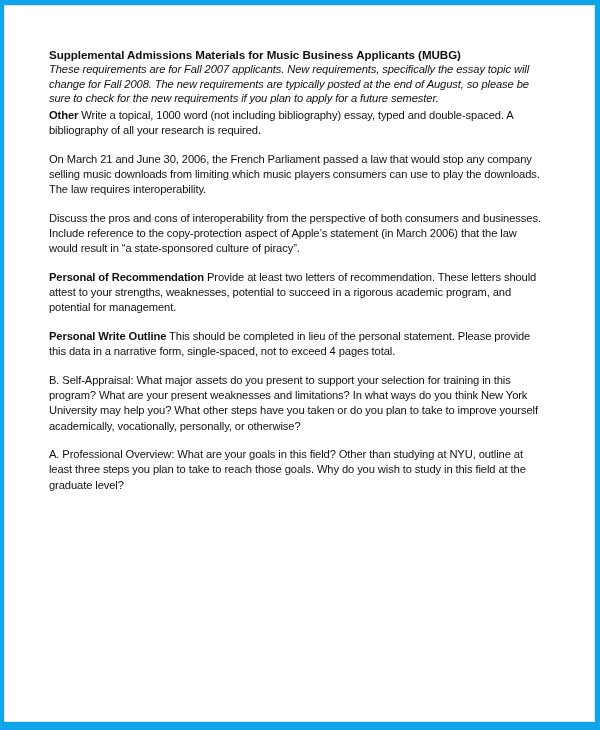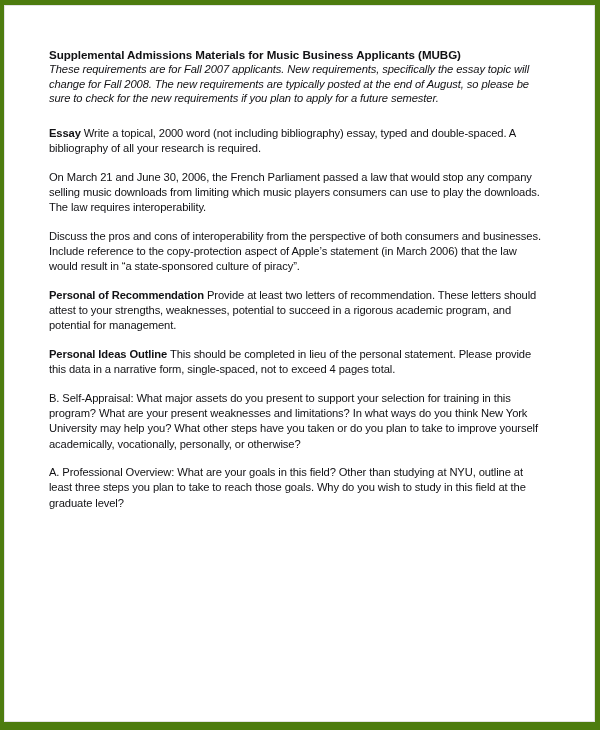--- a/index.html
+++ b/index.html
@@ -14,21 +14,21 @@
     color: #000000;
     overflow: hidden;
   }
 
   .page-canvas {
     position: absolute;
     left: 0;
     top: 0;
     width: 600px;
     height: 730px;
-    background: #4d7c0f;
+    background: #0ea5e9;
   }
 
   .document-page {
     position: absolute;
     left: 4px;
     top: 5px;
     width: 591px;
     height: 717px;
     background: #ffffff;
     border: 1px solid #e3e3e5;
@@ -57,21 +57,21 @@
     font-weight: bold;
     font-size: 11.6px;
     line-height: 15px;
     margin-bottom: 0px;
     letter-spacing: -0.005em;
   }
 
   .block.subtitle {
     font-style: italic;
     line-height: 14.6px;
-    margin-bottom: 20px;
+    margin-bottom: 2px;
   }
 
   .block.para {
     margin-bottom: 13.5px;
   }
 
   .lead {
     font-weight: bold;
   }
 </style>
@@ -80,38 +80,38 @@
 
 <div class="page-canvas">
   <div class="document-page">
     <div class="page-body">
 
       <div class="block title">Supplemental Admissions Materials for Music Business Applicants (MUBG)</div>
 
       <div class="block subtitle">These requirements are for Fall 2007 applicants. New requirements, specifically the essay topic will change for Fall 2008. The new requirements are typically posted at the end of August, so please be sure to check for the new requirements if you plan to apply for a future semester.</div>
 
       <p class="block para">
-        <span class="lead">Essay</span><span> Write a topical, 2000 word (not including bibliography) essay, typed and double-spaced.  A bibliography of all your research is required.</span>
+        <span class="lead">Other</span><span> Write a topical, 1000 word (not including bibliography) essay, typed and double-spaced.  A bibliography of all your research is required.</span>
       </p>
 
       <p class="block para">
         <span class="lead"></span><span>On March 21 and June 30, 2006, the French Parliament passed a law that would stop any company selling music downloads from limiting which music players consumers can use to play the downloads.  The law requires interoperability.</span>
       </p>
 
 
       <p class="block para">
         <span class="lead"></span><span>Discuss the pros and cons of interoperability from the perspective of both consumers and businesses.  Include reference to the copy-protection aspect of Apple’s statement (in March 2006) that the law would result in “a state-sponsored culture of piracy”.</span>
       </p>
 
       <p class="block para">
         <span class="lead">Personal of Recommendation</span><span> Provide at least two letters of recommendation. These letters should attest to your strengths, weaknesses, potential to succeed in a rigorous academic program, and potential for management.</span>
       </p>
 
       <p class="block para">
-        <span class="lead">Personal Ideas Outline</span><span> This should be completed in lieu of the personal statement. Please provide this data in a narrative form, single-spaced, not to exceed 4 pages total.</span>
+        <span class="lead">Personal Write Outline</span><span> This should be completed in lieu of the personal statement. Please provide this data in a narrative form, single-spaced, not to exceed 4 pages total.</span>
       </p>
 
       <p class="block para">
         <span class="lead"></span><span>B. Self-Appraisal: What major assets do you present to support your selection for training in this program? What are your present weaknesses and limitations? In what ways do you think New York University may help you? What other steps have you taken or do you plan to take to improve yourself academically, vocationally, personally, or otherwise?</span>
       </p>
 
       <p class="block para">
         <span class="lead"></span><span>A. Professional Overview: What are your goals in this field? Other than studying at NYU, outline at least three steps you plan to take to reach those goals. Why do you wish to study in this field at the graduate level?</span>
       </p>
 

